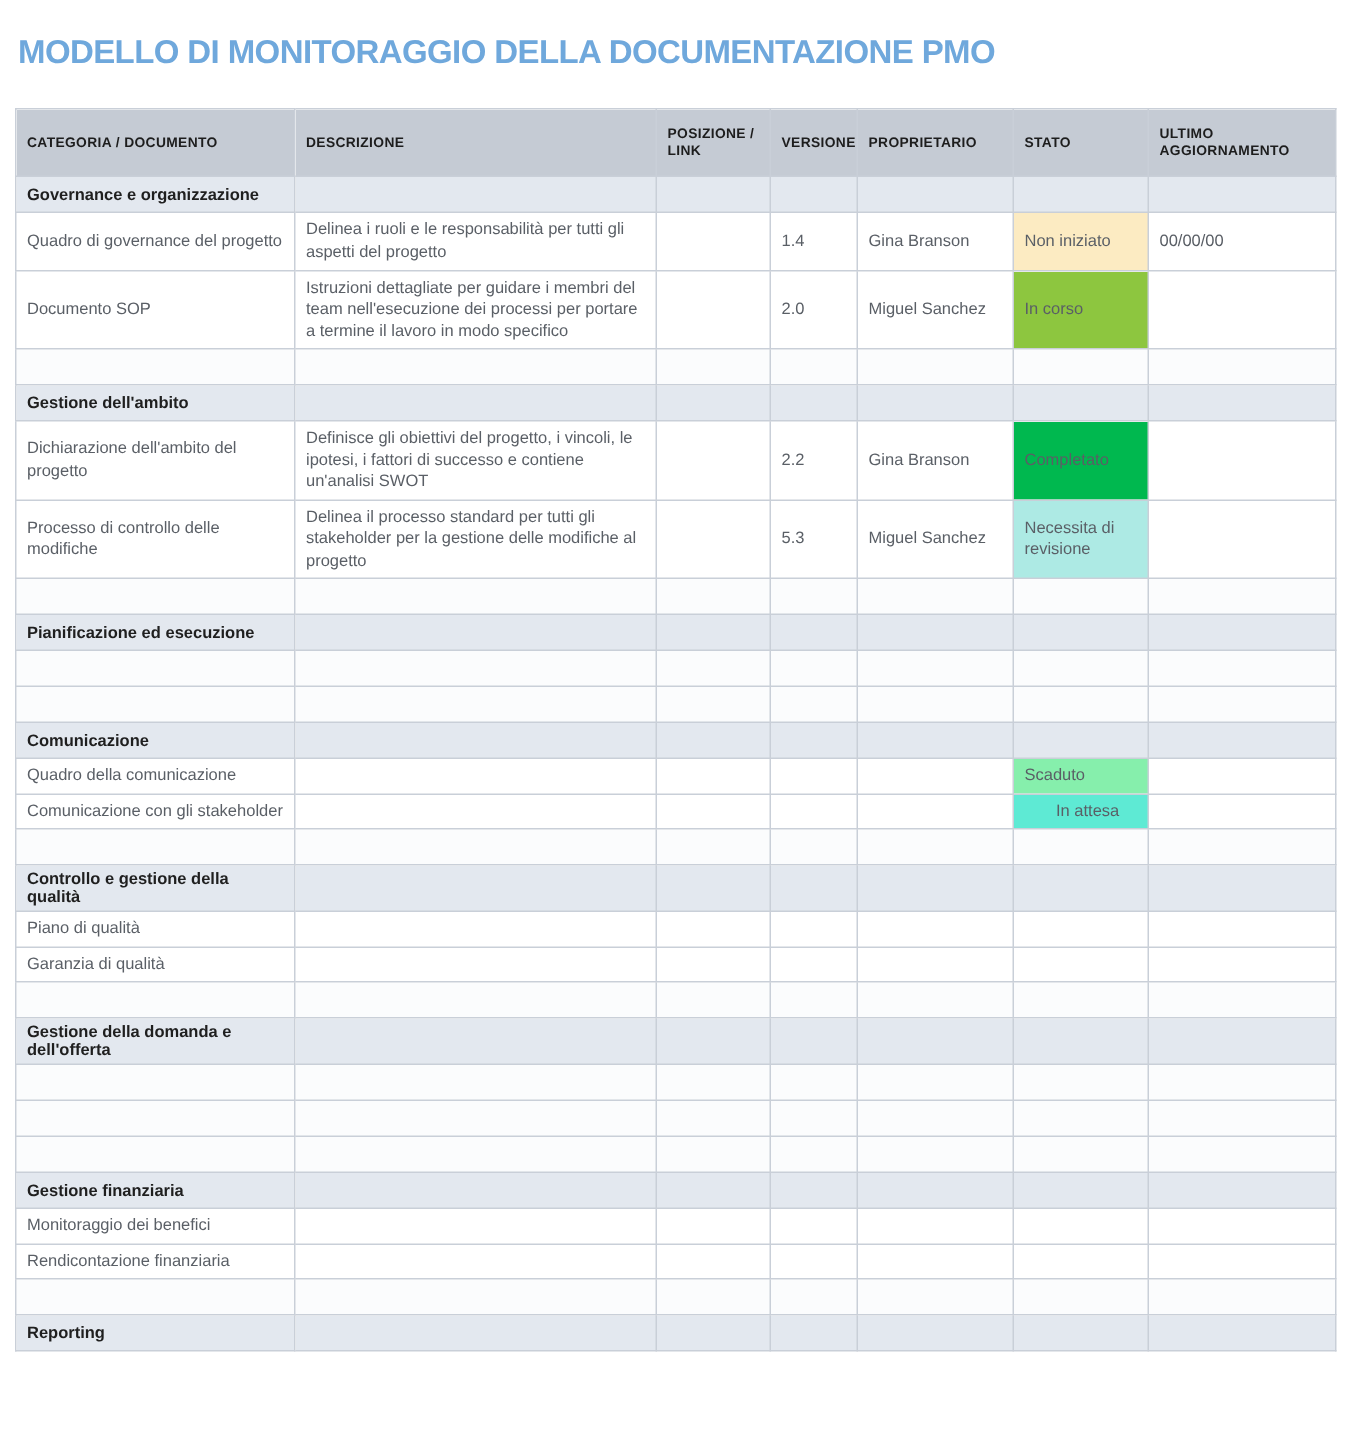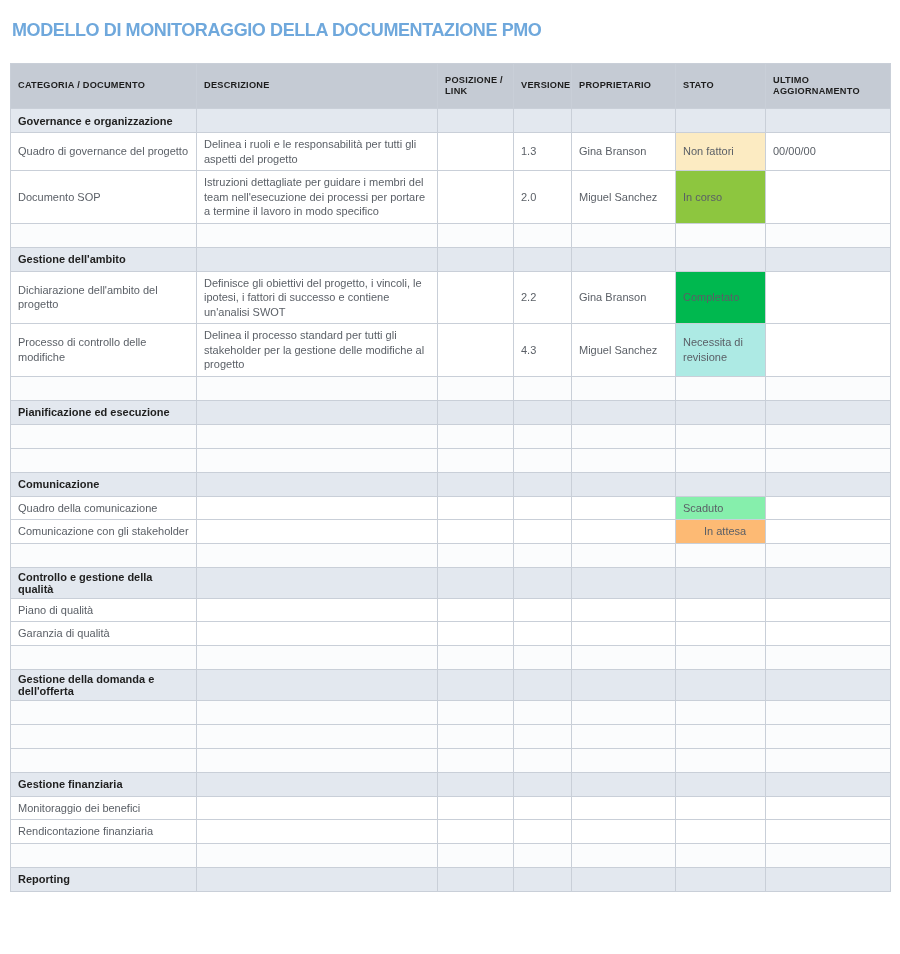--- a/index.html
+++ b/index.html
@@ -16,21 +16,21 @@
     overflow: hidden;
   }
   .page {
     width: 900px;
     height: 954px;
     box-sizing: border-box;
     padding: 0 10px;
     position: relative;
   }
   .page-title {
-    font-size: 18px;
+    font-size: 22px;
     font-weight: bold;
     letter-spacing: -0.4px;
     color: #6FA8DC;
     line-height: 1;
     padding: 9px 0 12px 2px;
     white-space: nowrap;
   }
   table.doc-table {
     width: 880px;
     border-collapse: collapse;
@@ -152,23 +152,23 @@
           <td class="center">
             <span class="empty-cell">&nbsp;</span>
           </td>
         </tr>
         <tr class="item-row">
           <td class="cat-cell">Quadro di governance del progetto</td>
           <td class="desc-cell">Delinea i ruoli e le responsabilità per tutti gli aspetti del progetto</td>
           <td>
             <span class="empty-cell">&nbsp;</span>
           </td>
-          <td class="center">1.3</td>
+          <td class="center">1.4</td>
           <td>Gina Branson</td>
-          <td class="status-cell" style="background: rgb(252, 235, 194);">Non fattori</td>
+          <td class="status-cell" style="background: rgb(252, 235, 194);">Non iniziato</td>
           <td class="center">00/00/00</td>
         </tr>
         <tr class="item-row">
           <td class="cat-cell">Documento SOP</td>
           <td class="desc-cell">Istruzioni dettagliate per guidare i membri del team nell'esecuzione dei processi per portare a termine il lavoro in modo specifico</td>
           <td>
             <span class="empty-cell">&nbsp;</span>
           </td>
           <td class="center">2.0</td>
           <td>Miguel Sanchez</td>
@@ -233,21 +233,21 @@
           <td class="center">
             <span class="empty-cell">&nbsp;</span>
           </td>
         </tr>
         <tr class="item-row">
           <td class="cat-cell">Processo di controllo delle modifiche</td>
           <td class="desc-cell">Delinea il processo standard per tutti gli stakeholder per la gestione delle modifiche al progetto</td>
           <td>
             <span class="empty-cell">&nbsp;</span>
           </td>
-          <td class="center">4.3</td>
+          <td class="center">5.3</td>
           <td>Miguel Sanchez</td>
           <td class="status-cell" style="background: rgb(173, 234, 228);">Necessita di revisione</td>
           <td class="center">
             <span class="empty-cell">&nbsp;</span>
           </td>
         </tr>
         <tr class="blank-row">
           <td class="cat-cell">
             <span class="empty-cell">&nbsp;</span>
           </td>
@@ -384,21 +384,21 @@
           </td>
           <td>
             <span class="empty-cell">&nbsp;</span>
           </td>
           <td class="center">
             <span class="empty-cell">&nbsp;</span>
           </td>
           <td>
             <span class="empty-cell">&nbsp;</span>
           </td>
-          <td class="status-cell" style="background: #fdba74; padding-left: 28px;">In attesa</td>
+          <td class="status-cell" style="background: #5eead4; padding-left: 28px;">In attesa</td>
           <td class="center">
             <span class="empty-cell">&nbsp;</span>
           </td>
         </tr>
         <tr class="blank-row">
           <td class="cat-cell">
             <span class="empty-cell">&nbsp;</span>
           </td>
           <td class="desc-cell">
             <span class="empty-cell">&nbsp;</span>

